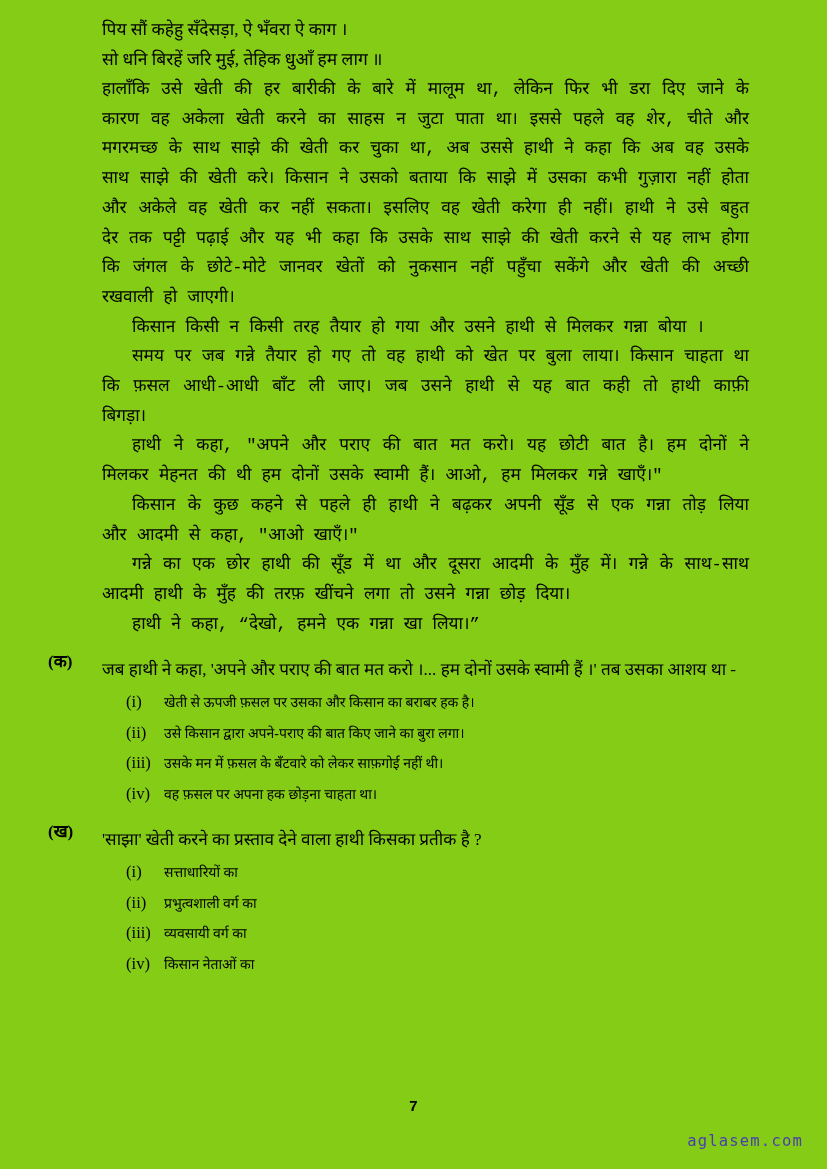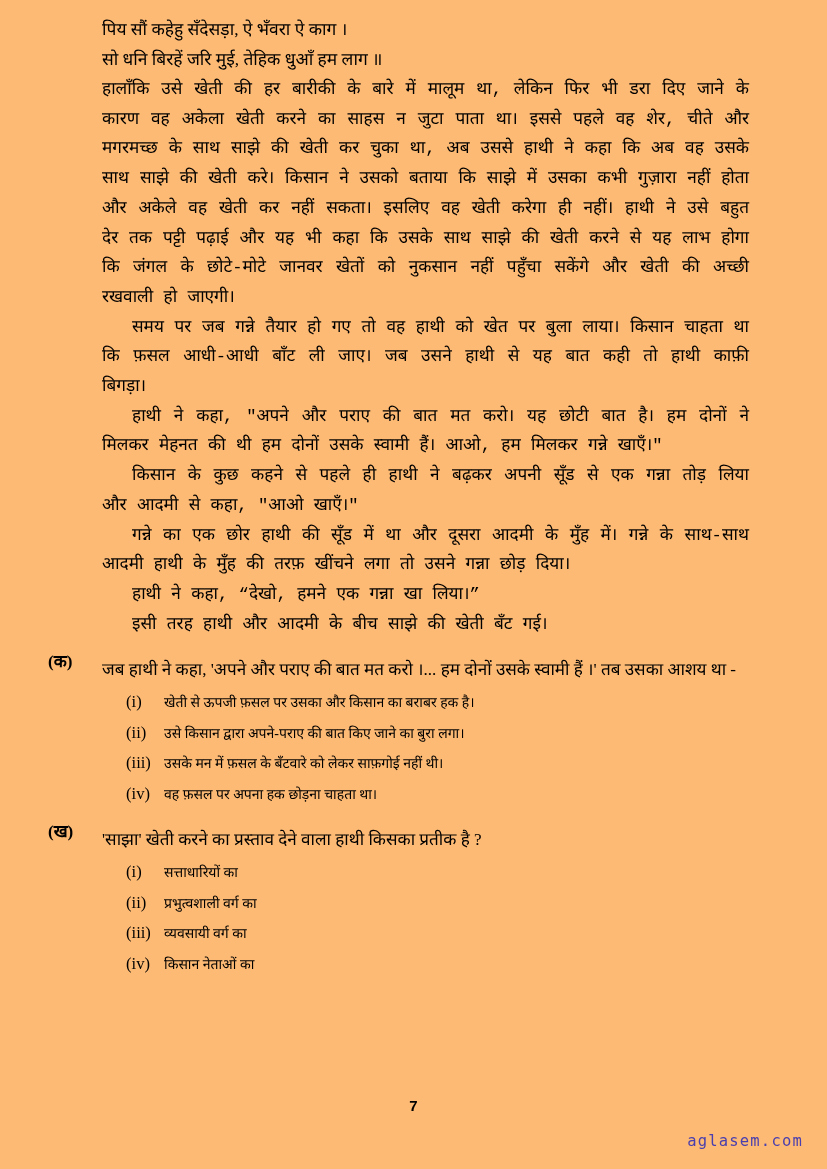--- a/index.html
+++ b/index.html
@@ -9,21 +9,21 @@
     background: #ffffff;
   }
   body {
     font-family: "Liberation Serif", "DejaVu Serif", serif;
     color: #000000;
   }
   .page {
     position: relative;
     width: 827px;
     height: 1169px;
-    background: #fdba74;
+    background: #84cc16;
     overflow: hidden;
     box-sizing: border-box;
   }
   .content {
     position: absolute;
     left: 0;
     top: 0;
     width: 827px;
     padding: 14px 78px 0 28px;
     box-sizing: border-box;
@@ -158,26 +158,26 @@
   <div class="content">
 
     <div class="poem">
       <div class="poem-line">पिय सौं कहेहु सँदेसड़ा, ऐ भँवरा ऐ काग ।</div>
       <div class="poem-line">सो धनि बिरहें जरि मुई, तेहिक धुआँ हम लाग ॥</div>
     </div>
 
 
     <div class="passage">
       <p>हालाँकि उसे खेती की हर बारीकी के बारे में मालूम था, लेकिन फिर भी डरा दिए जाने के कारण वह अकेला खेती करने का साहस न जुटा पाता था। इससे पहले वह शेर, चीते और मगरमच्छ के साथ साझे की खेती कर चुका था, अब उससे हाथी ने कहा कि अब वह उसके साथ साझे की खेती करे। किसान ने उसको बताया कि साझे में उसका कभी गुज़ारा नहीं होता और अकेले वह खेती कर नहीं सकता। इसलिए वह खेती करेगा ही नहीं। हाथी ने उसे बहुत देर तक पट्टी पढ़ाई और यह भी कहा कि उसके साथ साझे की खेती करने से यह लाभ होगा कि जंगल के छोटे-मोटे जानवर खेतों को नुकसान नहीं पहुँचा सकेंगे और खेती की अच्छी रखवाली हो जाएगी।</p>
+      <p class="indent">किसान किसी न किसी तरह तैयार हो गया और उसने हाथी से मिलकर गन्ना बोया ।</p>
       <p class="indent">समय पर जब गन्ने तैयार हो गए तो वह हाथी को खेत पर बुला लाया। किसान चाहता था कि फ़सल आधी-आधी बाँट ली जाए। जब उसने हाथी से यह बात कही तो हाथी काफ़ी बिगड़ा।</p>
       <p class="indent">हाथी ने कहा, "अपने और पराए की बात मत करो। यह छोटी बात है। हम दोनों ने मिलकर मेहनत की थी हम दोनों उसके स्वामी हैं। आओ, हम मिलकर गन्ने खाएँ।"</p>
       <p class="indent">किसान के कुछ कहने से पहले ही हाथी ने बढ़कर अपनी सूँड से एक गन्ना तोड़ लिया और आदमी से कहा, "आओ खाएँ।"</p>
       <p class="indent">गन्ने का एक छोर हाथी की सूँड में था और दूसरा आदमी के मुँह में। गन्ने के साथ-साथ आदमी हाथी के मुँह की तरफ़ खींचने लगा तो उसने गन्ना छोड़ दिया।</p>
       <p class="indent">हाथी ने कहा, “देखो, हमने एक गन्ना खा लिया।”</p>
-      <p class="indent">इसी तरह हाथी और आदमी के बीच साझे की खेती बँट गई।</p>
     </div>
 
     <div class="subq">
       <div class="subq-label">(क)</div>
       <div class="subq-body">
         <div class="subq-text">जब हाथी ने कहा, 'अपने और पराए की बात मत करो ।... हम दोनों उसके स्वामी हैं ।' तब उसका आशय था -</div>
         <div class="options">
           <div class="option">
             <div class="option-num">(i)</div>
             <div class="option-text">खेती से ऊपजी फ़सल पर उसका और किसान का बराबर हक है।</div>

